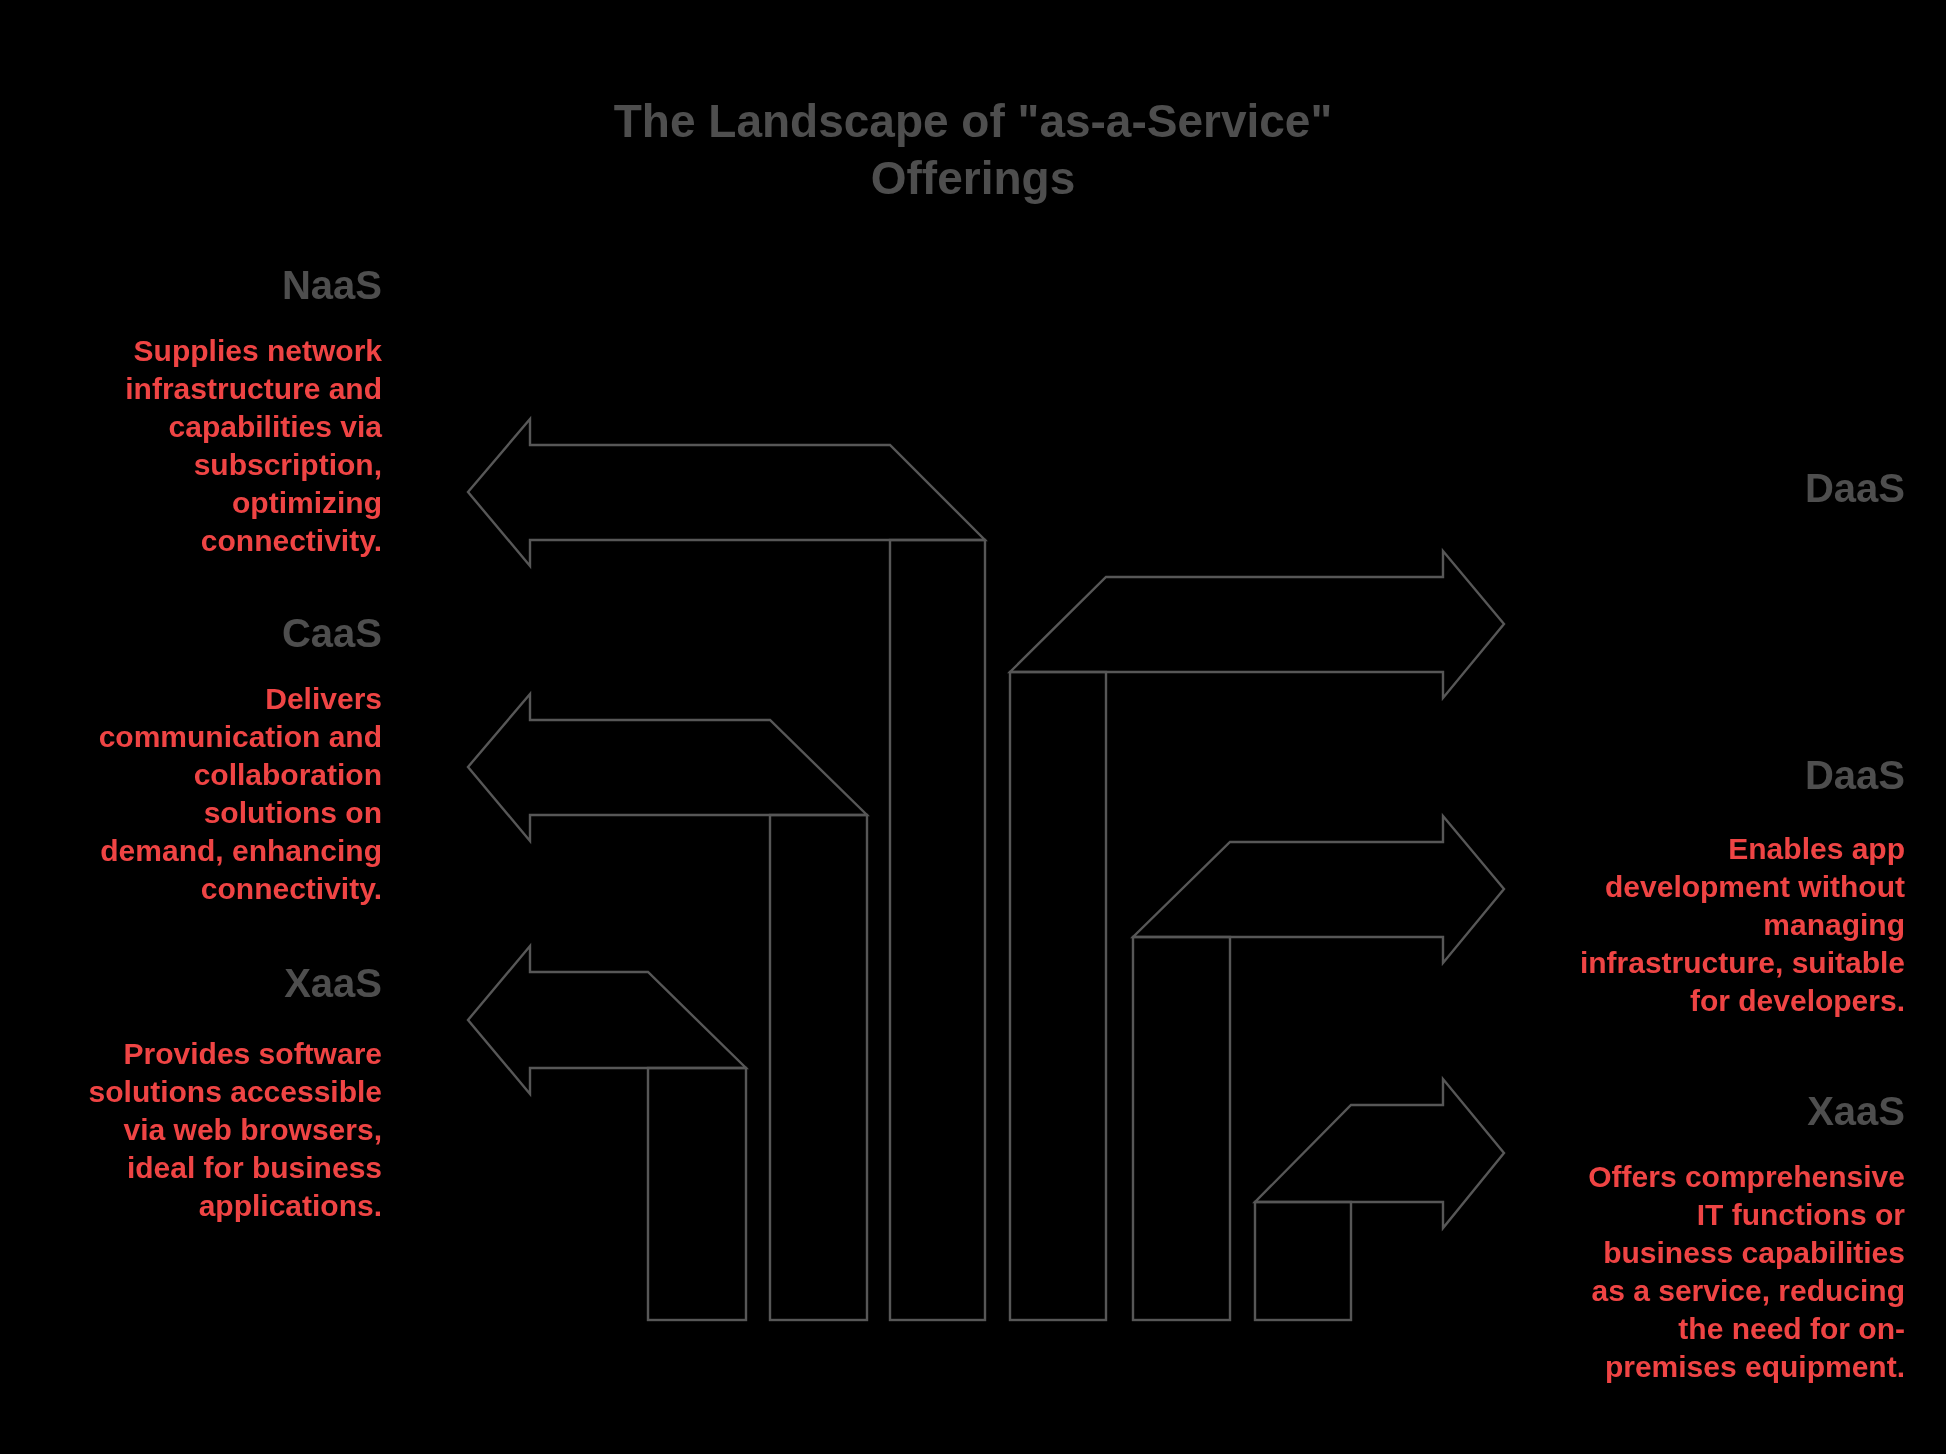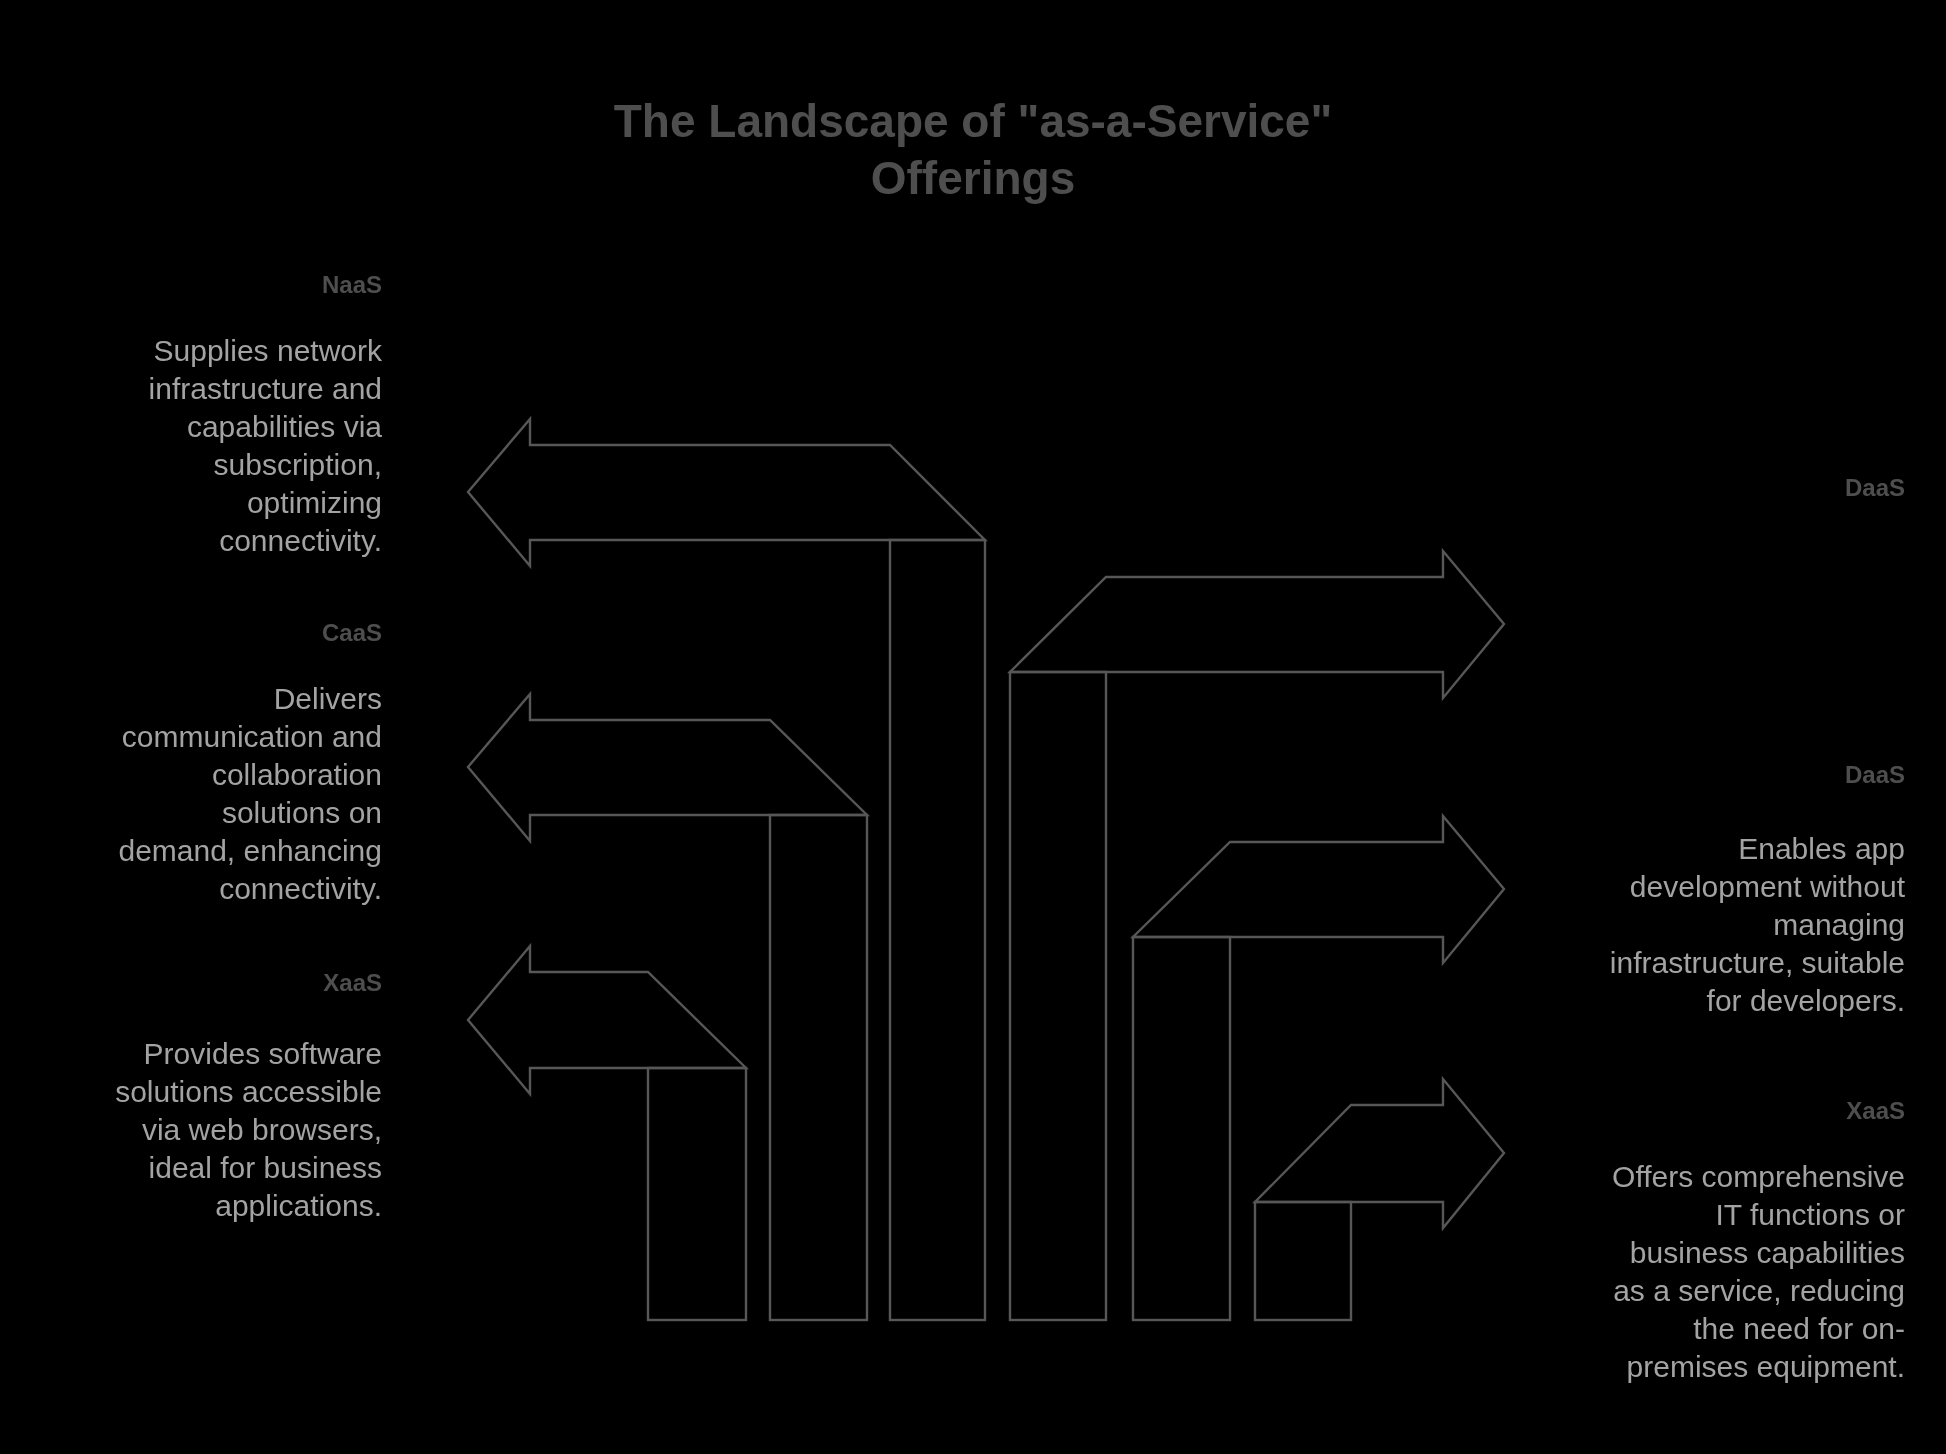--- a/index.html
+++ b/index.html
@@ -22,31 +22,31 @@
     right: 0;
     text-align: center;
     font-size: 46px;
     line-height: 57px;
     font-weight: bold;
     color: #4e4e4e;
     white-space: pre-line;
   }
   .svc-name {
     position: absolute;
-    font-size: 24px;
+    font-size: 40px;
     line-height: 48px;
     font-weight: bold;
     color: #4e4e4e;
   }
   .svc-desc {
     position: absolute;
     font-size: 30px;
     line-height: 38px;
-    font-weight: normal;
-    color: #a3a3a3;
+    font-weight: bold;
+    color: #ef4444;
     white-space: pre-line;
   }
   .left-col { left: 60px; width: 322px; text-align: right; }
   .right-col { left: 1565px; width: 340px; text-align: right; }
   .shapes {
     position: absolute;
     top: 0;
     left: 0;
   }
   .shapes polygon, .shapes rect {

